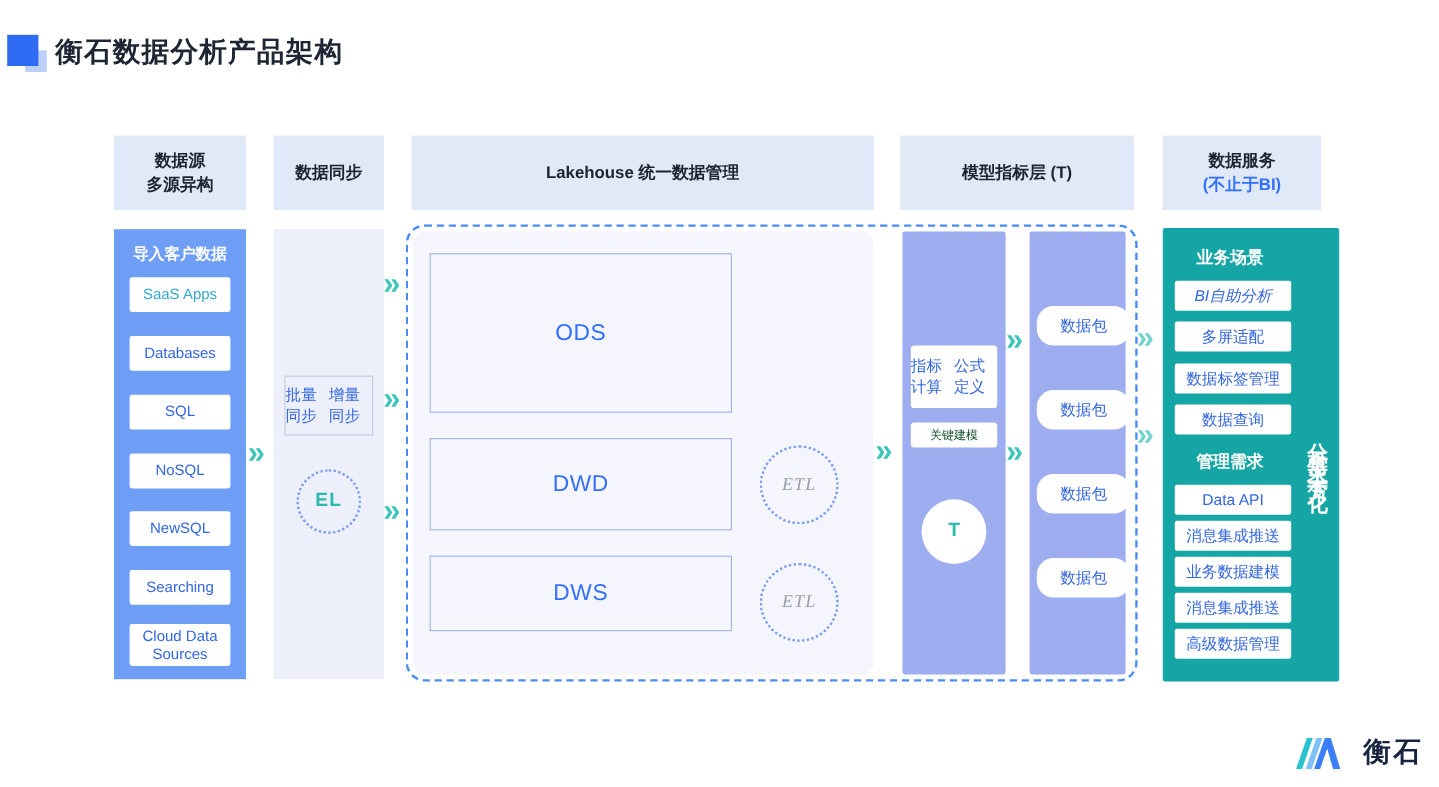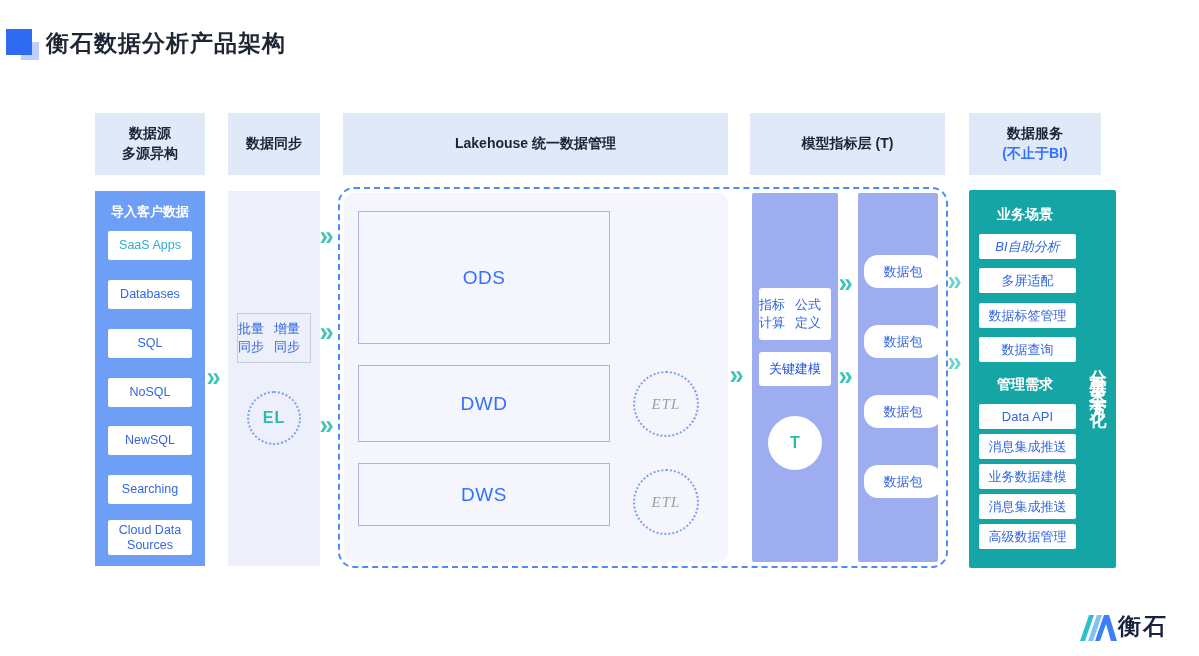--- a/index.html
+++ b/index.html
@@ -50,22 +50,22 @@
   .etl-circle { position:absolute; left:289px; width:66px; height:66px; border-radius:50%;
     border:2px dotted #7b9ef0; display:flex; align-items:center; justify-content:center;
     font-family:"Liberation Serif","DejaVu Serif",serif; font-style:italic;
     color:#9aa0a8; font-size:15px; letter-spacing:1px; background:#f5f6fd; }
 
   
   .col-model { position:absolute; left:752px; top:193px; width:86px; height:369px; background:#9dadf0; border-radius:2px; }
   .metric-box { position:absolute; left:7px; top:95px; width:72px; height:52px; background:#ffffff; border-radius:3px;
     display:flex; flex-direction:row; align-items:center; justify-content:center;
     color:#3366e0; font-size:13px; line-height:1.35; }
-  .modeling-box { position:absolute; left:7px; top:159px; width:72px; height:34px; background:#ffffff; border-radius:3px;
-    display:flex; align-items:center; justify-content:center; color:#1d4ed8; font-size:13px; }
+  .modeling-box { position:absolute; left:7px; top:159px; width:72px; height:21px; background:#ffffff; border-radius:3px;
+    display:flex; align-items:center; justify-content:center; color:#14532d; font-size:10px; }
   .t-circle { position:absolute; left:16px; top:223px; width:54px; height:54px; border-radius:50%; background:#ffffff;
     display:flex; align-items:center; justify-content:center; color:#2cb9ae; font-size:16px; font-weight:bold; }
 
   .col-packages { position:absolute; left:858px; top:193px; width:80px; height:369px; background:#9dadf0; border-radius:2px; }
   .pkg-box { position:absolute; left:6px; width:78px; height:33px; background:#ffffff; border-radius:14px;
     display:flex; align-items:center; justify-content:center; color:#3366e0; font-size:13px; }
 
   
   .col-service { position:absolute; left:969px; top:190px; width:147px; height:378px; background:#16a5a5; border-radius:2px; }
   .svc-label { position:absolute; left:0; width:112px; text-align:center;
@@ -75,21 +75,21 @@
   .svc-vertical { position:absolute; left:112px; top:0; width:34px; height:378px;
     display:flex; align-items:center; justify-content:center;
     writing-mode:vertical-lr; color:#ffffff; font-weight:bold; font-size:17px; letter-spacing:6px; }
 
   
   .arw { position:absolute; color:#3ec6b8; font-size:27px; font-weight:bold; line-height:1;
     transform:scaleX(0.95); z-index:5; }
   .arw-light { color:#6fd4c9; }
 
   
-  .logo { position:absolute; left:1078px; top:611px; display:flex; align-items:center; gap:0; }
+  .logo { position:absolute; left:1078px; top:611px; display:flex; align-items:center; gap:18px; }
   .logo-text { font-size:23px; font-weight:bold; color:#16243f; letter-spacing:2px; }
 </style>
 </head>
 <body>
 
 <div class="title-wrap">
   <span class="sq-light"></span>
   <span class="sq-dark"></span>
   <div class="page-title">衡石数据分析产品架构</div>
 </div>

